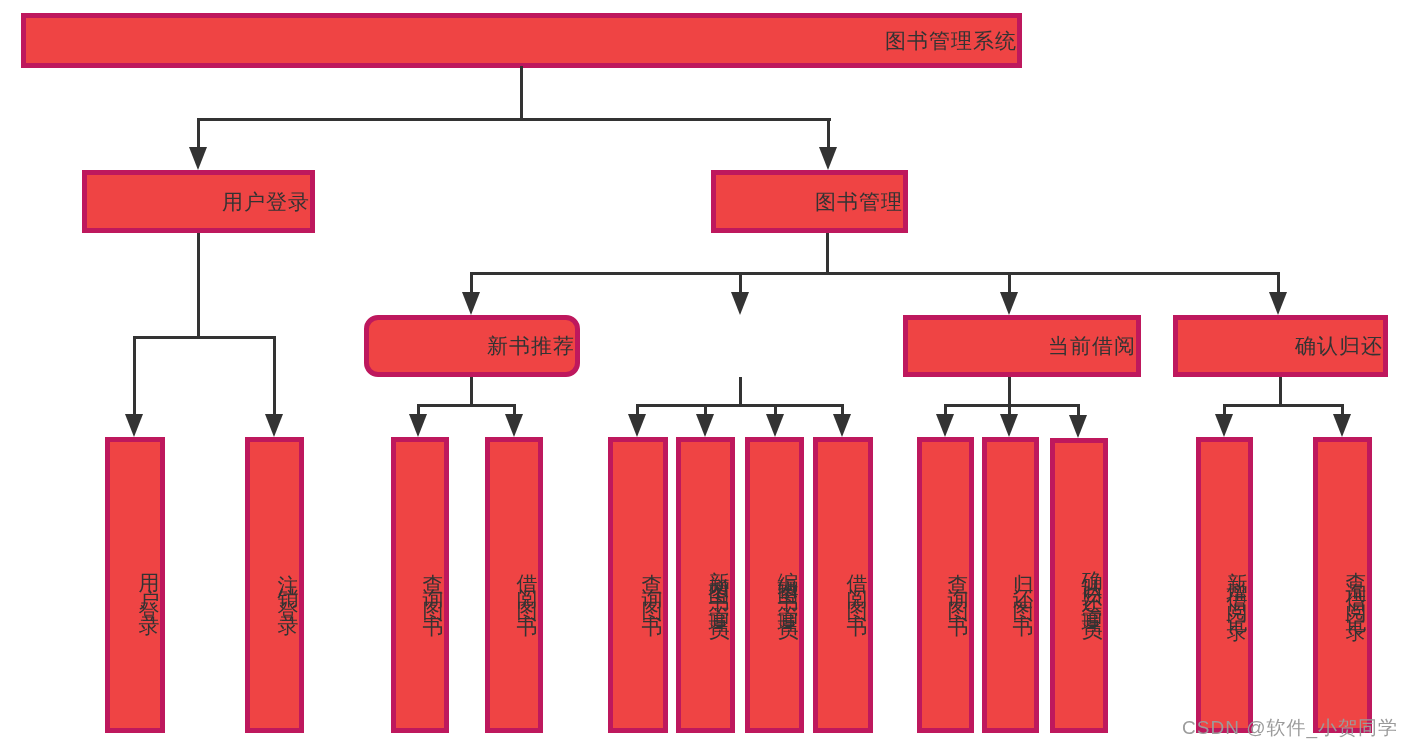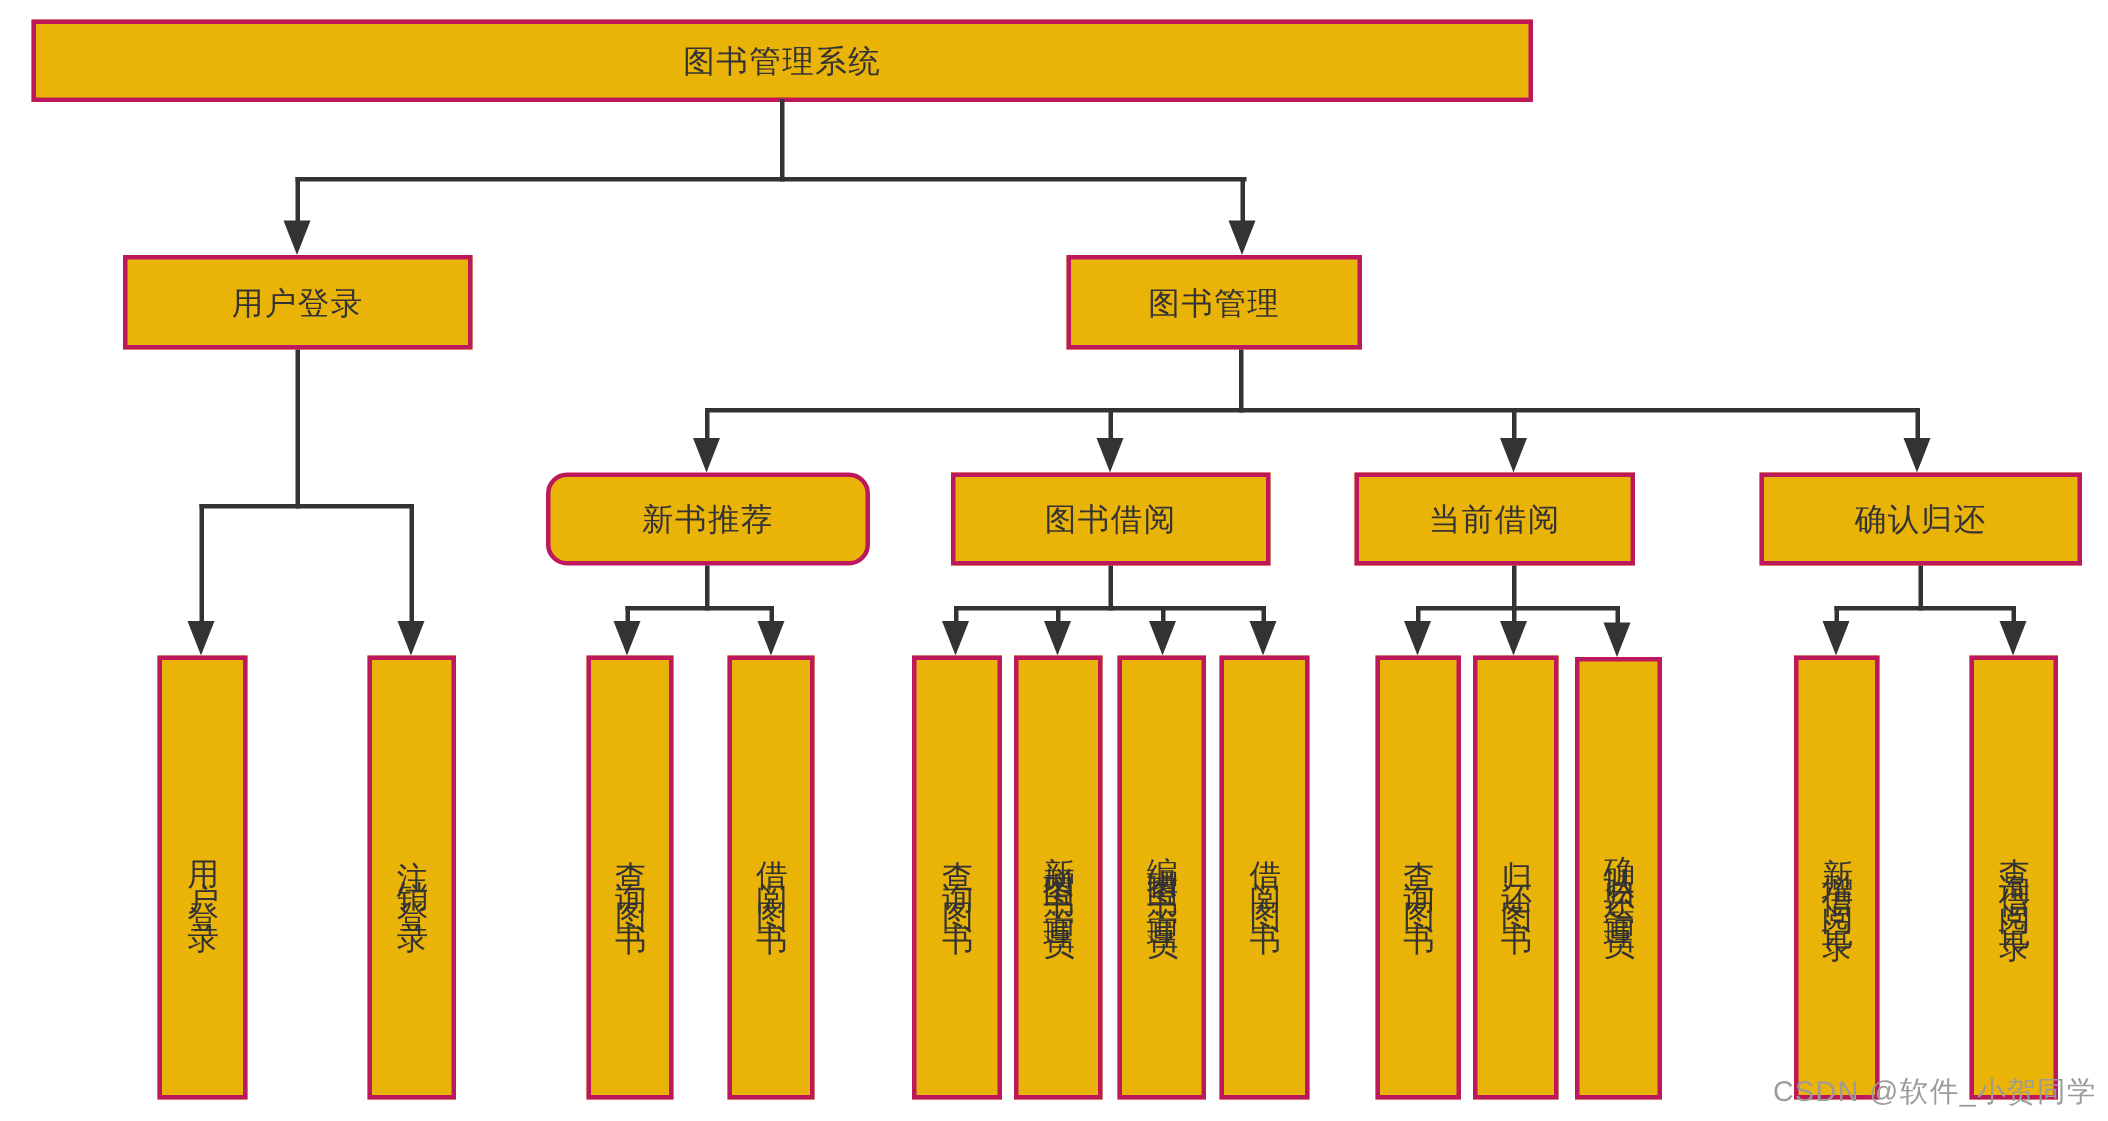--- a/index.html
+++ b/index.html
@@ -7,25 +7,25 @@
     position: relative;
     width: 1405px;
     height: 747px;
     background: #ffffff;
     font-family: "Liberation Sans", "DejaVu Sans", sans-serif;
     overflow: hidden;
   }
   .box {
     position: absolute;
     box-sizing: border-box;
-    border: 3px solid #be185d;
-    background: #eab308;
+    border: 5px solid #be185d;
+    background: #ef4444;
     display: flex;
     align-items: center;
-    justify-content: center;
+    justify-content: flex-end;
     color: #333333;
   }
   .box--h { font-size: 21px; letter-spacing: 1px; white-space: nowrap; }
   .box--v .vlabel {
     writing-mode: vertical-rl;
     text-orientation: mixed;
     font-size: 21px;
     line-height: 1;
     color: #333333;
   }
@@ -89,24 +89,21 @@
   <div class="line" style="left:739px; top:272px; width:3px; height:23px;"></div>
   <div class="arrow" style="left:731px; top:292px;"></div>
   <div class="line" style="left:1008px; top:272px; width:3px; height:23px;"></div>
   <div class="arrow" style="left:1000px; top:292px;"></div>
   <div class="line" style="left:1277px; top:272px; width:3px; height:23px;"></div>
   <div class="arrow" style="left:1269px; top:292px;"></div>
 
   <div class="box box--h" style="left:364px; top:315px; width:216px; height:62px;border-radius:14px;">
     <span>新书推荐</span>
   </div>
-  <div class="box box--h" style="left:634px; top:315px; width:213px; height:62px;">
-    <span>图书借阅</span>
-  </div>
-  <div class="box box--h" style="left:903px; top:315px; width:187px; height:62px;">
+  <div class="box box--h" style="left:903px; top:315px; width:238px; height:62px;">
     <span>当前借阅</span>
   </div>
   <div class="box box--h" style="left:1173px; top:315px; width:215px; height:62px;">
     <span>确认归还</span>
   </div>
 
   <div class="line" style="left:470px; top:377px; width:3px; height:30px;"></div>
   <div class="line" style="left:417px; top:404px; width:99px; height:3px;"></div>
   <div class="line" style="left:417px; top:404px; width:3px; height:13px;"></div>
   <div class="arrow" style="left:409px; top:414px;"></div>

